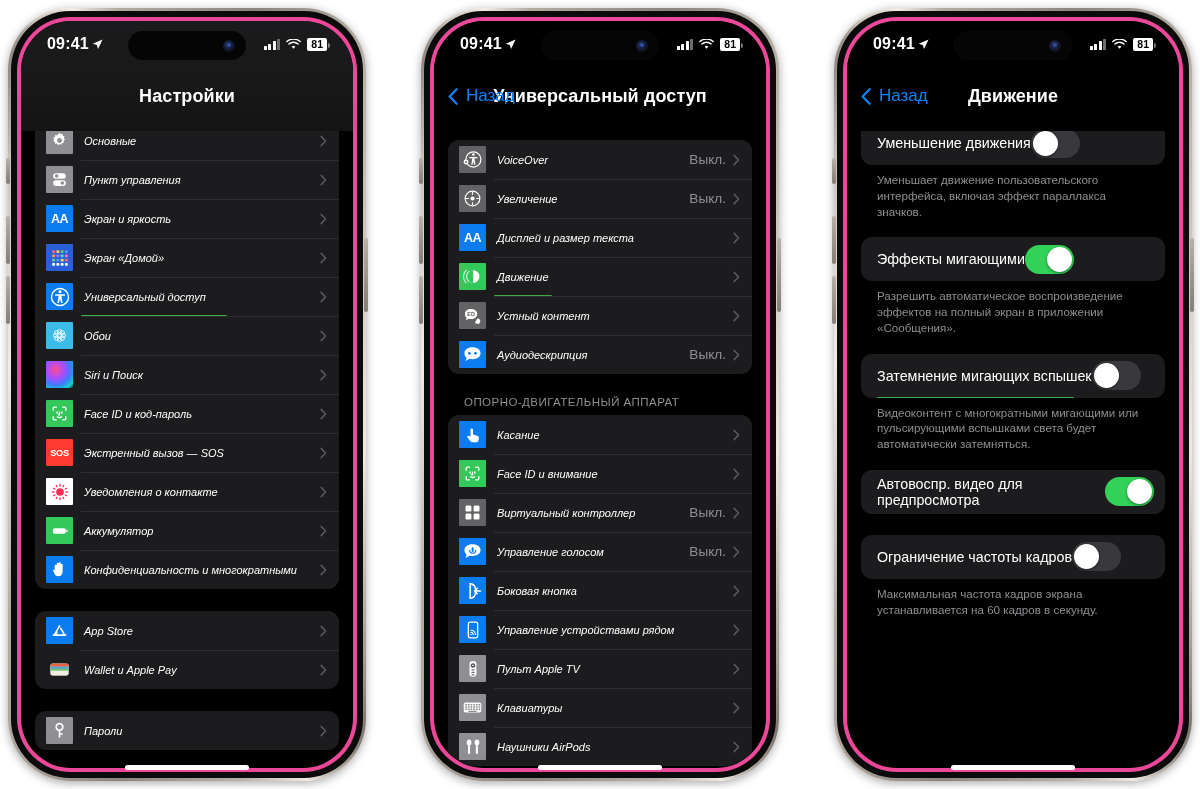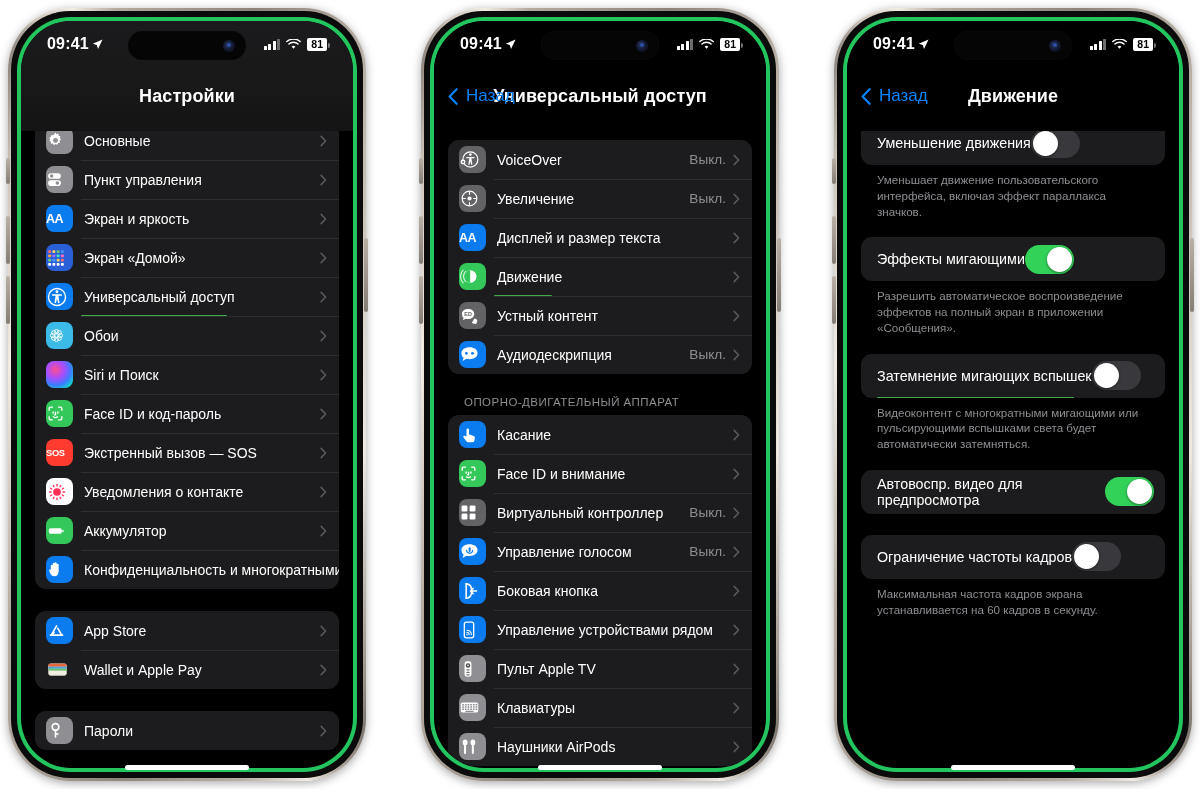--- a/index.html
+++ b/index.html
@@ -20,21 +20,21 @@
     background:linear-gradient(100deg,#6e6660 0%,#cfc6bc 6%,#f2ece4 13%,#b4aaa0 22%,
       #8d857c 50%,#b9b0a6 75%,#efe9e1 88%,#9b938a 96%,#5e5851 100%);
     box-shadow:0 2px 10px rgba(0,0,0,.35);
   }
   .rail:after{
     content:"";position:absolute;inset:3px;border-radius:59px;
     background:#0b0b0b;
   }
   .bezel{
     position:absolute;left:9px;top:9px;right:9px;bottom:9px;border-radius:54px;
-    background:#22c55e;overflow:hidden;
+    background:#ec4899;overflow:hidden;
   }
   .screen{
     position:absolute;left:4px;top:4px;right:4px;bottom:4px;border-radius:50px;
     background:#000;overflow:hidden;
   }
   
   .btn-side{position:absolute;background:linear-gradient(180deg,#b9b0a6,#857e76);border-radius:2px;}
   .p1 .btn-side,.p2 .btn-side,.p3 .btn-side{}
   .bs-mute{left:-2px;top:150px;width:4px;height:26px;}
   .bs-vu{left:-2px;top:208px;width:4px;height:48px;}
@@ -107,25 +107,25 @@
     padding:0 0 7px 16px;text-transform:uppercase;
   }
   .row{
     display:flex;align-items:center;height:39px;padding:0 12px 0 11px;
     position:relative;box-sizing:border-box;
   }
   .row + .row:before{
     content:"";position:absolute;left:46px;right:0;top:0;height:1px;background:#2e2e30;
   }
   .row .ic{
-    width:27px;height:27px;border-radius:8px;flex:0 0 27px;margin-right:11px;
-    display:flex;align-items:center;justify-content:flex-start;overflow:hidden;
+    width:27px;height:27px;border-radius:1px;flex:0 0 27px;margin-right:11px;
+    display:flex;align-items:center;justify-content:center;overflow:hidden;
     font-size:12px;font-weight:bold;color:#fff;
   }
-  .row .lbl{color:#fff;font-size:14px;flex:1;white-space:nowrap;}
+  .row .lbl{color:#fff;font-size:11px;flex:1;white-space:nowrap;font-style:italic;}
   .row .val{color:#8e8e93;font-size:13.6px;margin-right:7px;}
   .chev{width:7px;height:12px;flex:0 0 7px;opacity:.55;}
   .uline{
     position:absolute;left:46px;bottom:-1px;height:2px;
     background:#3faa4a;border-radius:1px;
   }
 
   
   .trow{
     display:flex;align-items:center;justify-content:flex-start;

